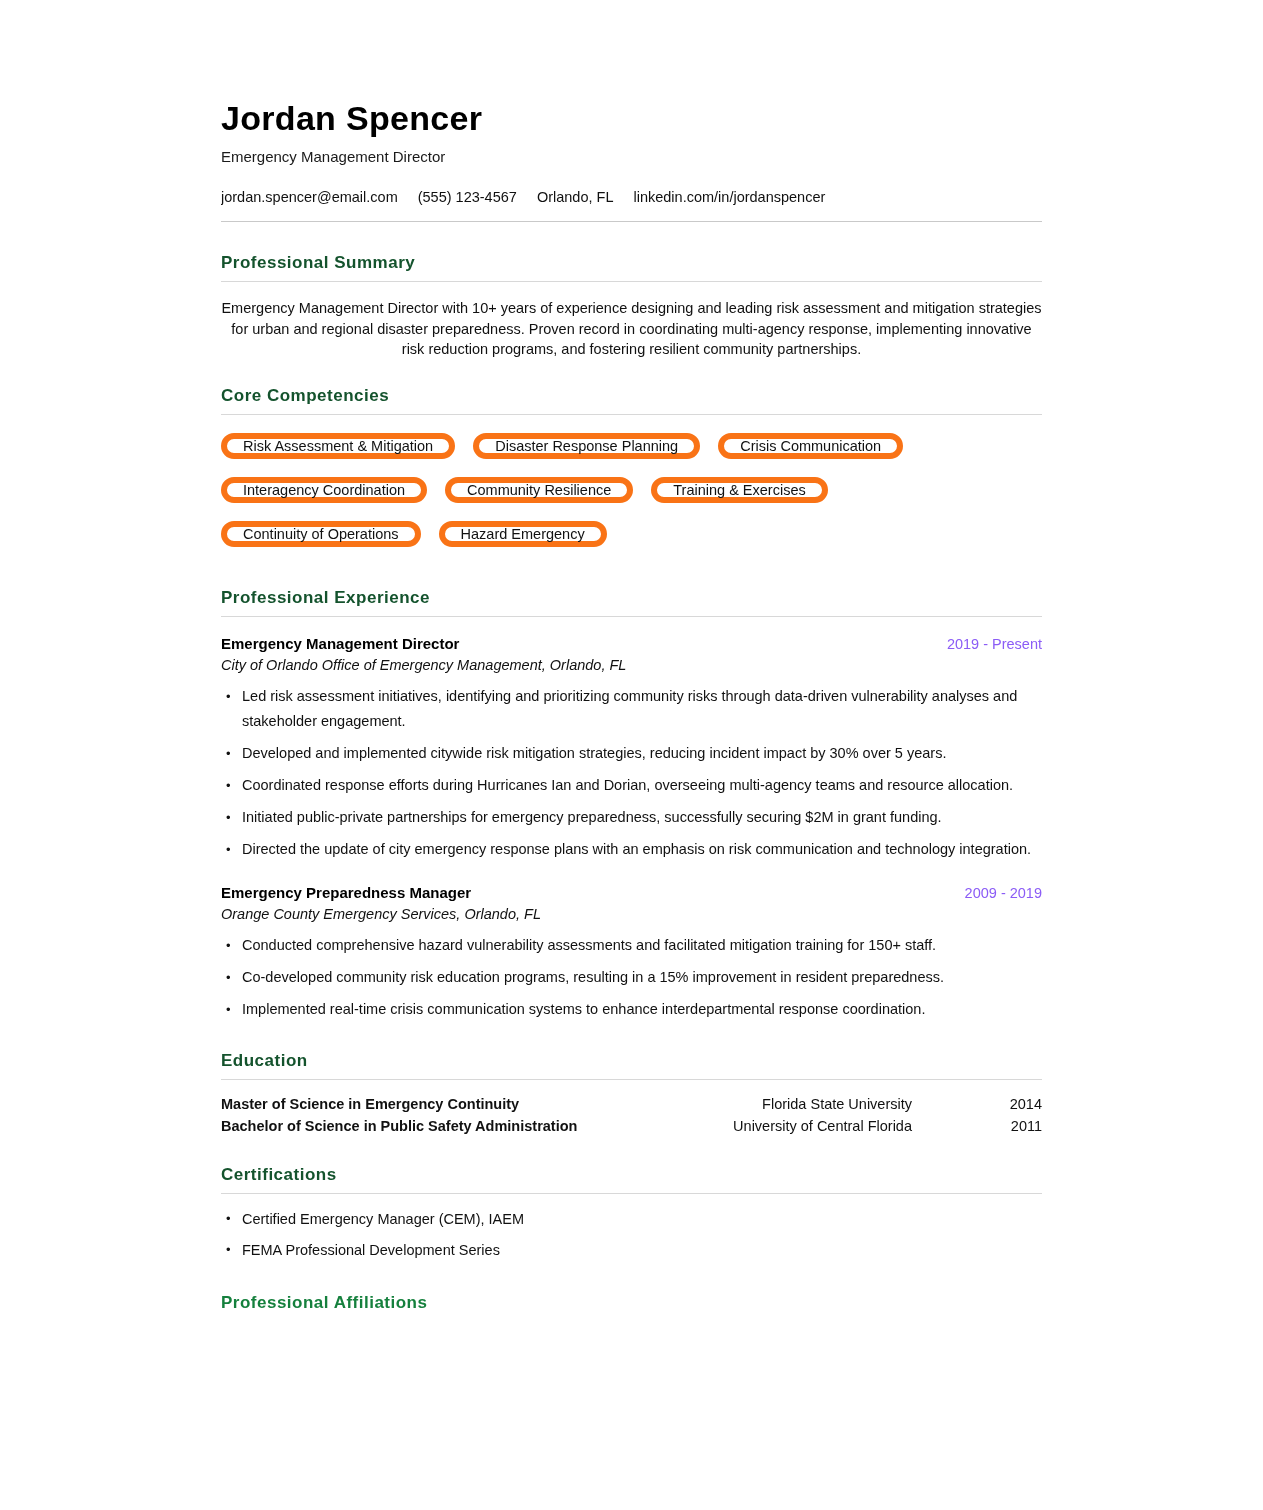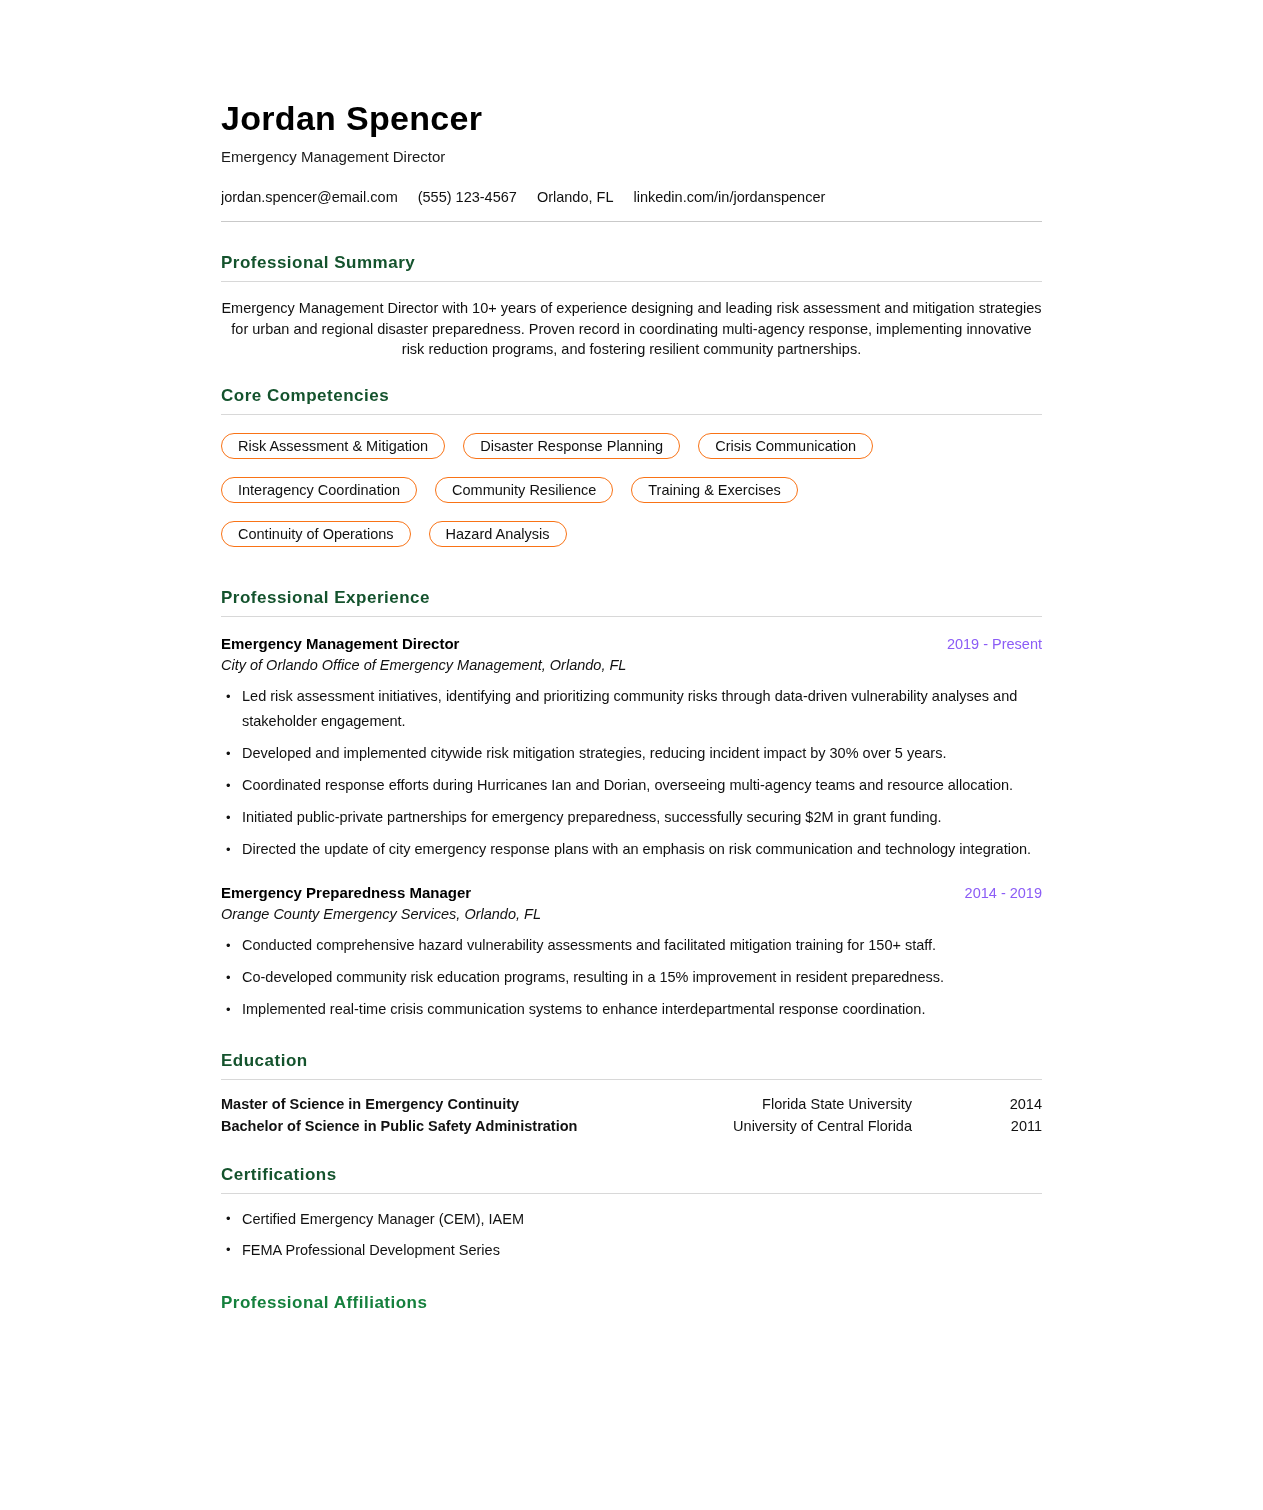--- a/index.html
+++ b/index.html
@@ -102,21 +102,21 @@
     flex-wrap: wrap;
     width: 760px;
   }
   .pill {
     display: inline-flex;
     align-items: center;
     justify-content: center;
     height: 26px;
     padding: 0 16px;
     margin: 0 18px 18px 0;
-    border: 1px solid #f97316;
+    border: 6px solid #f97316;
     border-radius: 14px;
     background: #ffffff;
     font-size: 14.5px;
     line-height: 24px;
     color: #111;
     white-space: nowrap;
     box-sizing: border-box;
   }
 
   .sec-experience { padding-top: 22px; }
@@ -253,21 +253,21 @@
       <h2 class="section-title">Core Competencies</h2>
       <hr class="section-rule">
       <div class="pill-wrap">
         <span class="pill">Risk Assessment &amp; Mitigation</span>
         <span class="pill">Disaster Response Planning</span>
         <span class="pill">Crisis Communication</span>
         <span class="pill">Interagency Coordination</span>
         <span class="pill">Community Resilience</span>
         <span class="pill">Training &amp; Exercises</span>
         <span class="pill">Continuity of Operations</span>
-        <span class="pill">Hazard Analysis</span>
+        <span class="pill">Hazard Emergency</span>
       </div>
     </div>
 
     <div class="section sec-experience">
       <h2 class="section-title">Professional Experience</h2>
       <hr class="section-rule">
 
       <div class="job">
         <div class="job-head">
           <span class="job-title">Emergency Management Director</span>
@@ -279,21 +279,21 @@
           <li>Developed and implemented citywide risk mitigation strategies, reducing incident impact by 30% over 5 years.</li>
           <li>Coordinated response efforts during Hurricanes Ian and Dorian, overseeing multi-agency teams and resource allocation.</li>
           <li>Initiated public-private partnerships for emergency preparedness, successfully securing $2M in grant funding.</li>
           <li>Directed the update of city emergency response plans with an emphasis on risk communication and technology integration.</li>
         </ul>
       </div>
 
       <div class="job">
         <div class="job-head">
           <span class="job-title">Emergency Preparedness Manager</span>
-          <span class="job-dates">2014 - 2019</span>
+          <span class="job-dates">2009 - 2019</span>
         </div>
         <div class="job-org">Orange County Emergency Services, Orlando, FL</div>
         <ul class="bullets">
           <li>Conducted comprehensive hazard vulnerability assessments and facilitated mitigation training for 150+ staff.</li>
           <li>Co-developed community risk education programs, resulting in a 15% improvement in resident preparedness.</li>
           <li>Implemented real-time crisis communication systems to enhance interdepartmental response coordination.</li>
         </ul>
       </div>
     </div>
 

